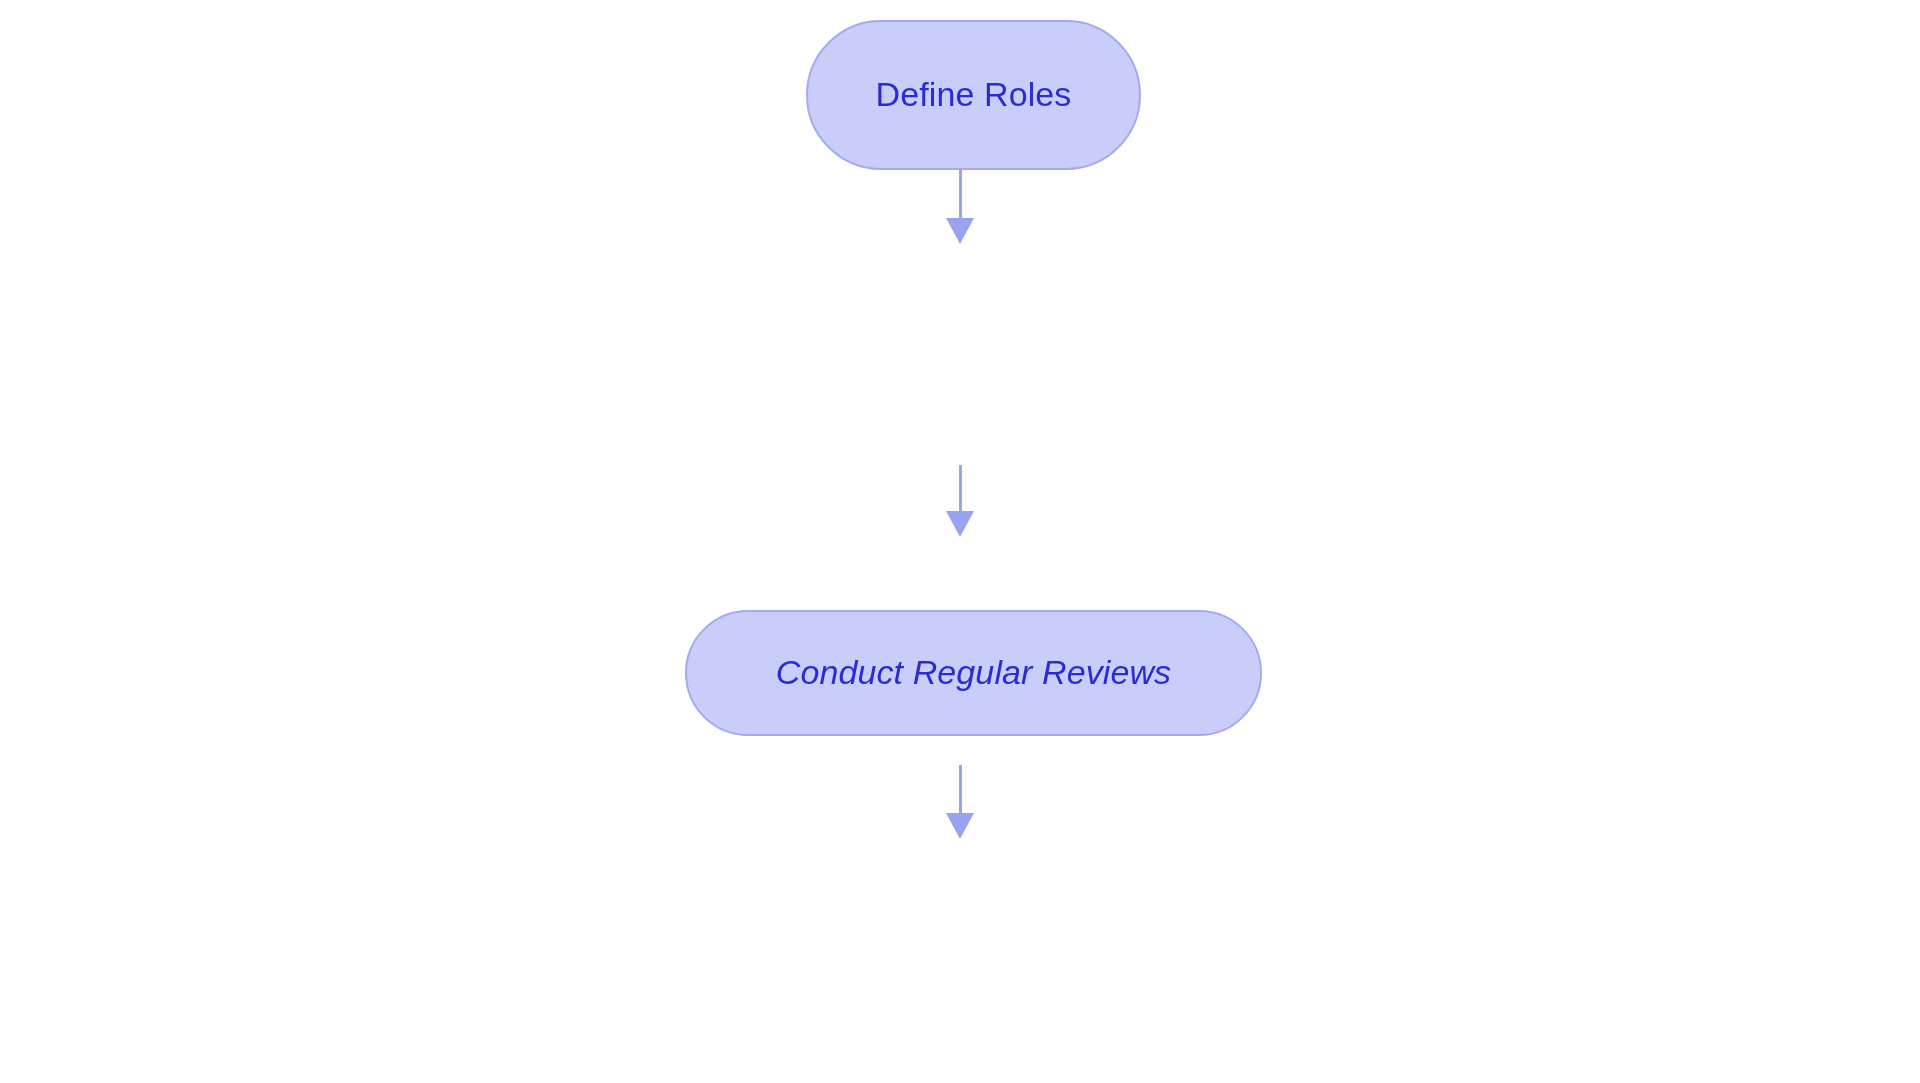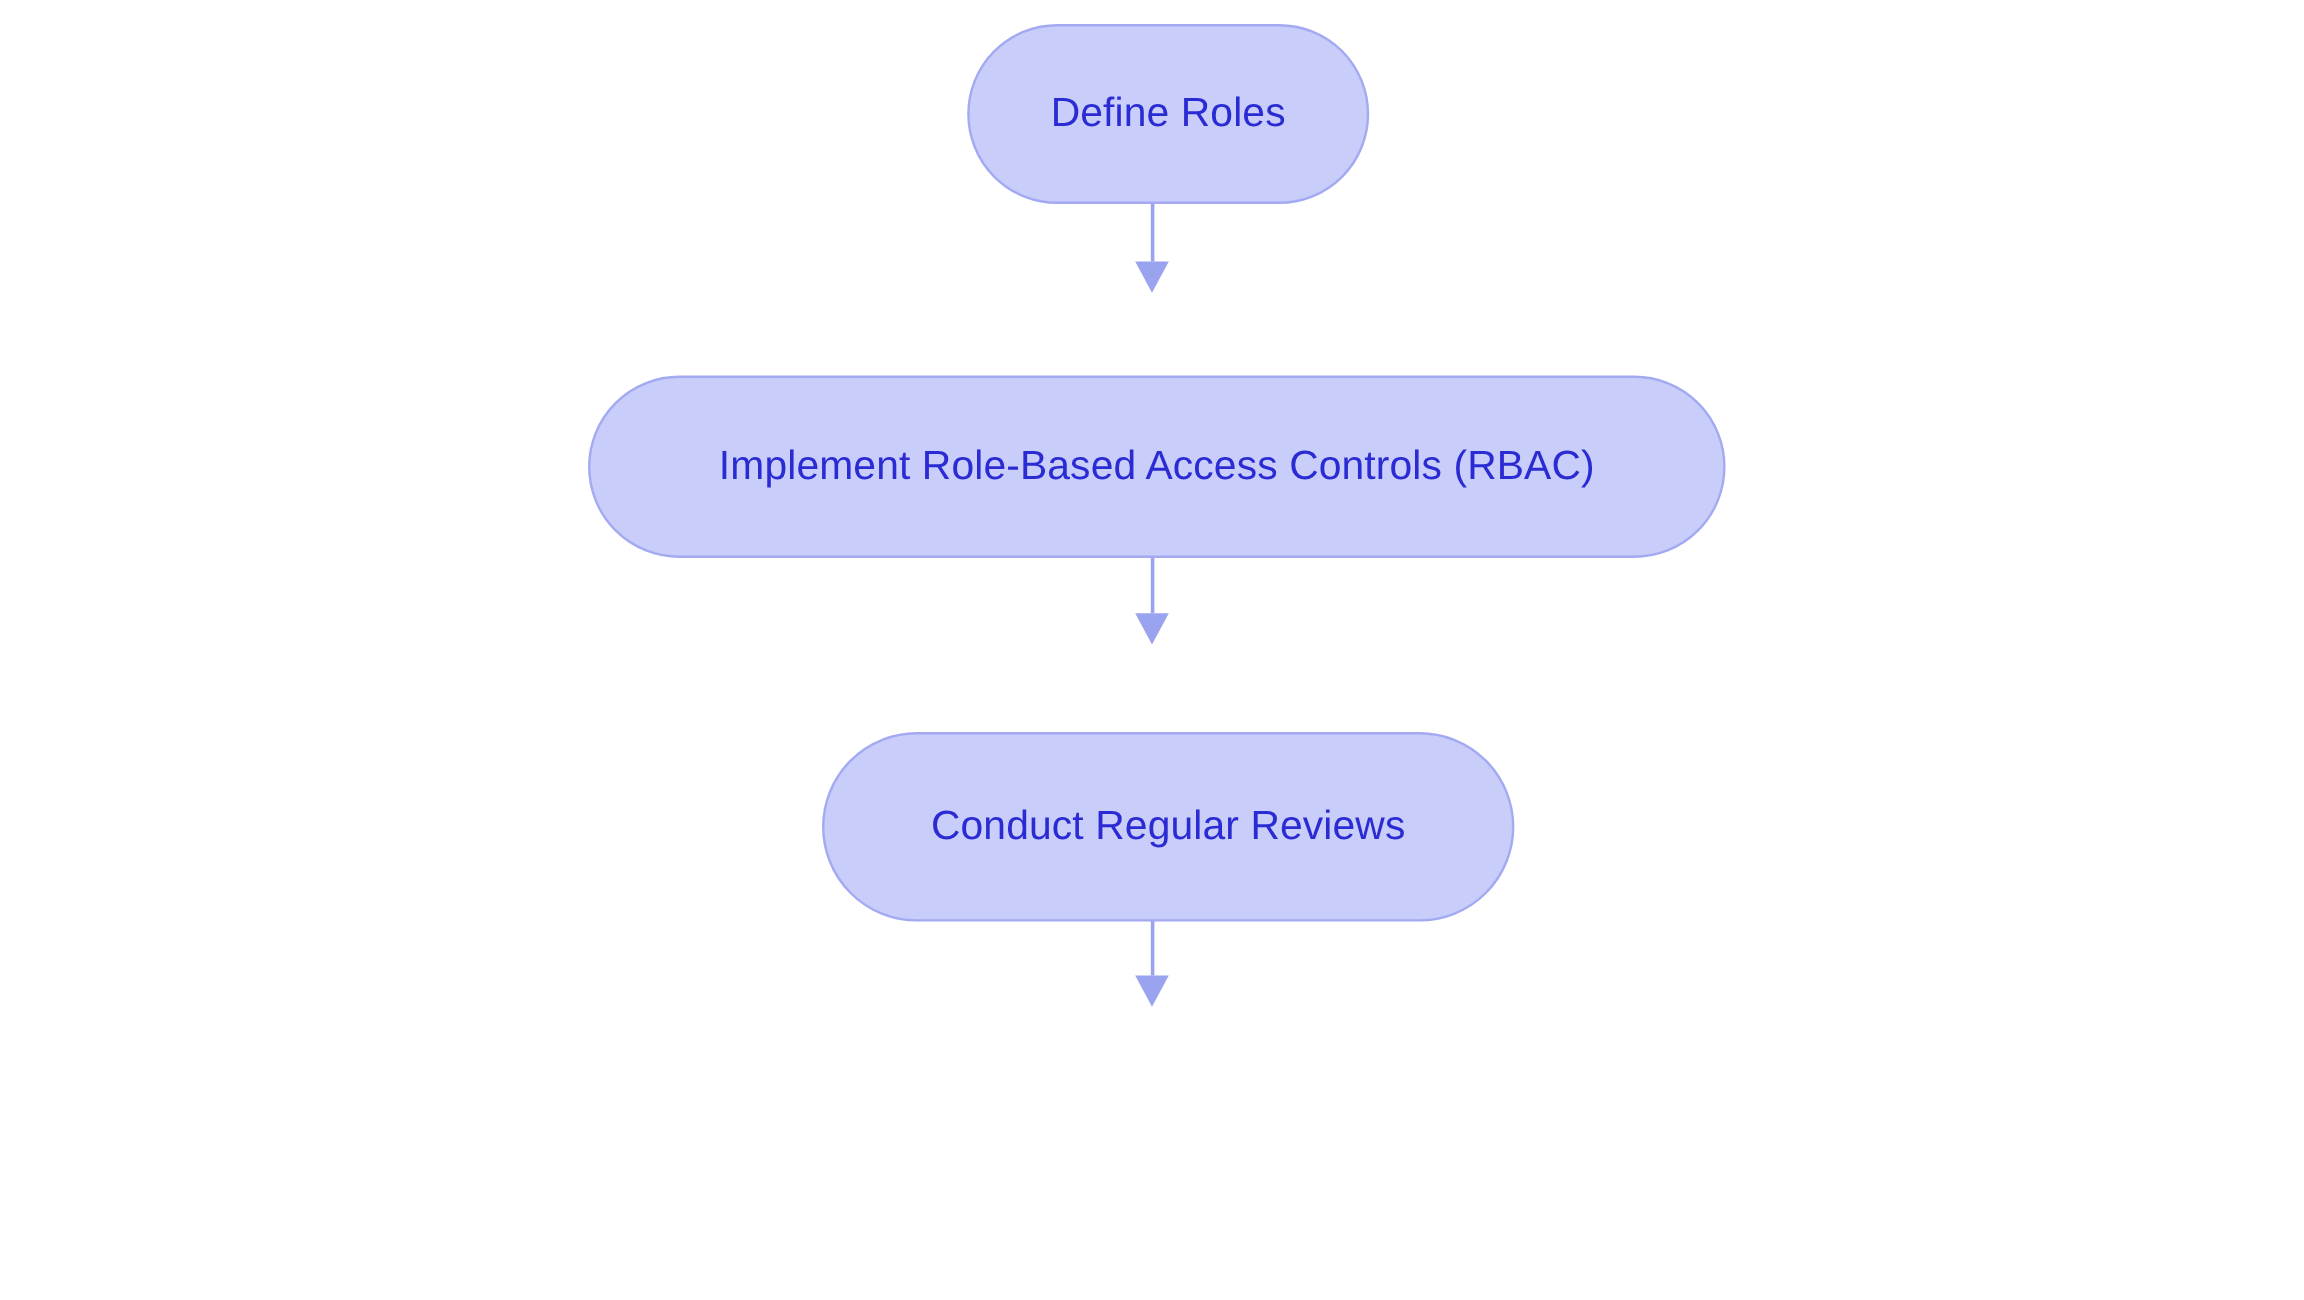--- a/index.html
+++ b/index.html
@@ -45,21 +45,21 @@
   }
 
   
   #node-define-roles {
     left: 806px;  top: 20px;  width: 335px;  height: 150px;
   }
   #node-implement-rbac {
     left: 490px;  top: 313px; width: 948px;  height: 152px;
   }
   #node-conduct-reviews {
-    left: 685px;  top: 610px; width: 577px;  height: 158px;
+    left: 685px;  top: 610px; width: 577px;  height: 126px; font-style: italic;
   }
   #node-update-rights {
     left: 716px;  top: 905px; width: 515px;  height: 165px;
   }
 
   
   .connector {
     position: absolute;
     z-index: 1;
   }
@@ -100,23 +100,20 @@
 
   <div class="node" id="node-define-roles">
     <span class="node-label">Define Roles</span>
   </div>
 
   <div class="connector" id="connector-1">
     <div class="connector-line"></div>
     <div class="connector-head"></div>
   </div>
 
-  <div class="node" id="node-implement-rbac">
-    <span class="node-label">Implement Role-Based Access Controls (RBAC)</span>
-  </div>
 
   <div class="connector" id="connector-2">
     <div class="connector-line"></div>
     <div class="connector-head"></div>
   </div>
 
   <div class="node" id="node-conduct-reviews">
     <span class="node-label">Conduct Regular Reviews</span>
   </div>
 

